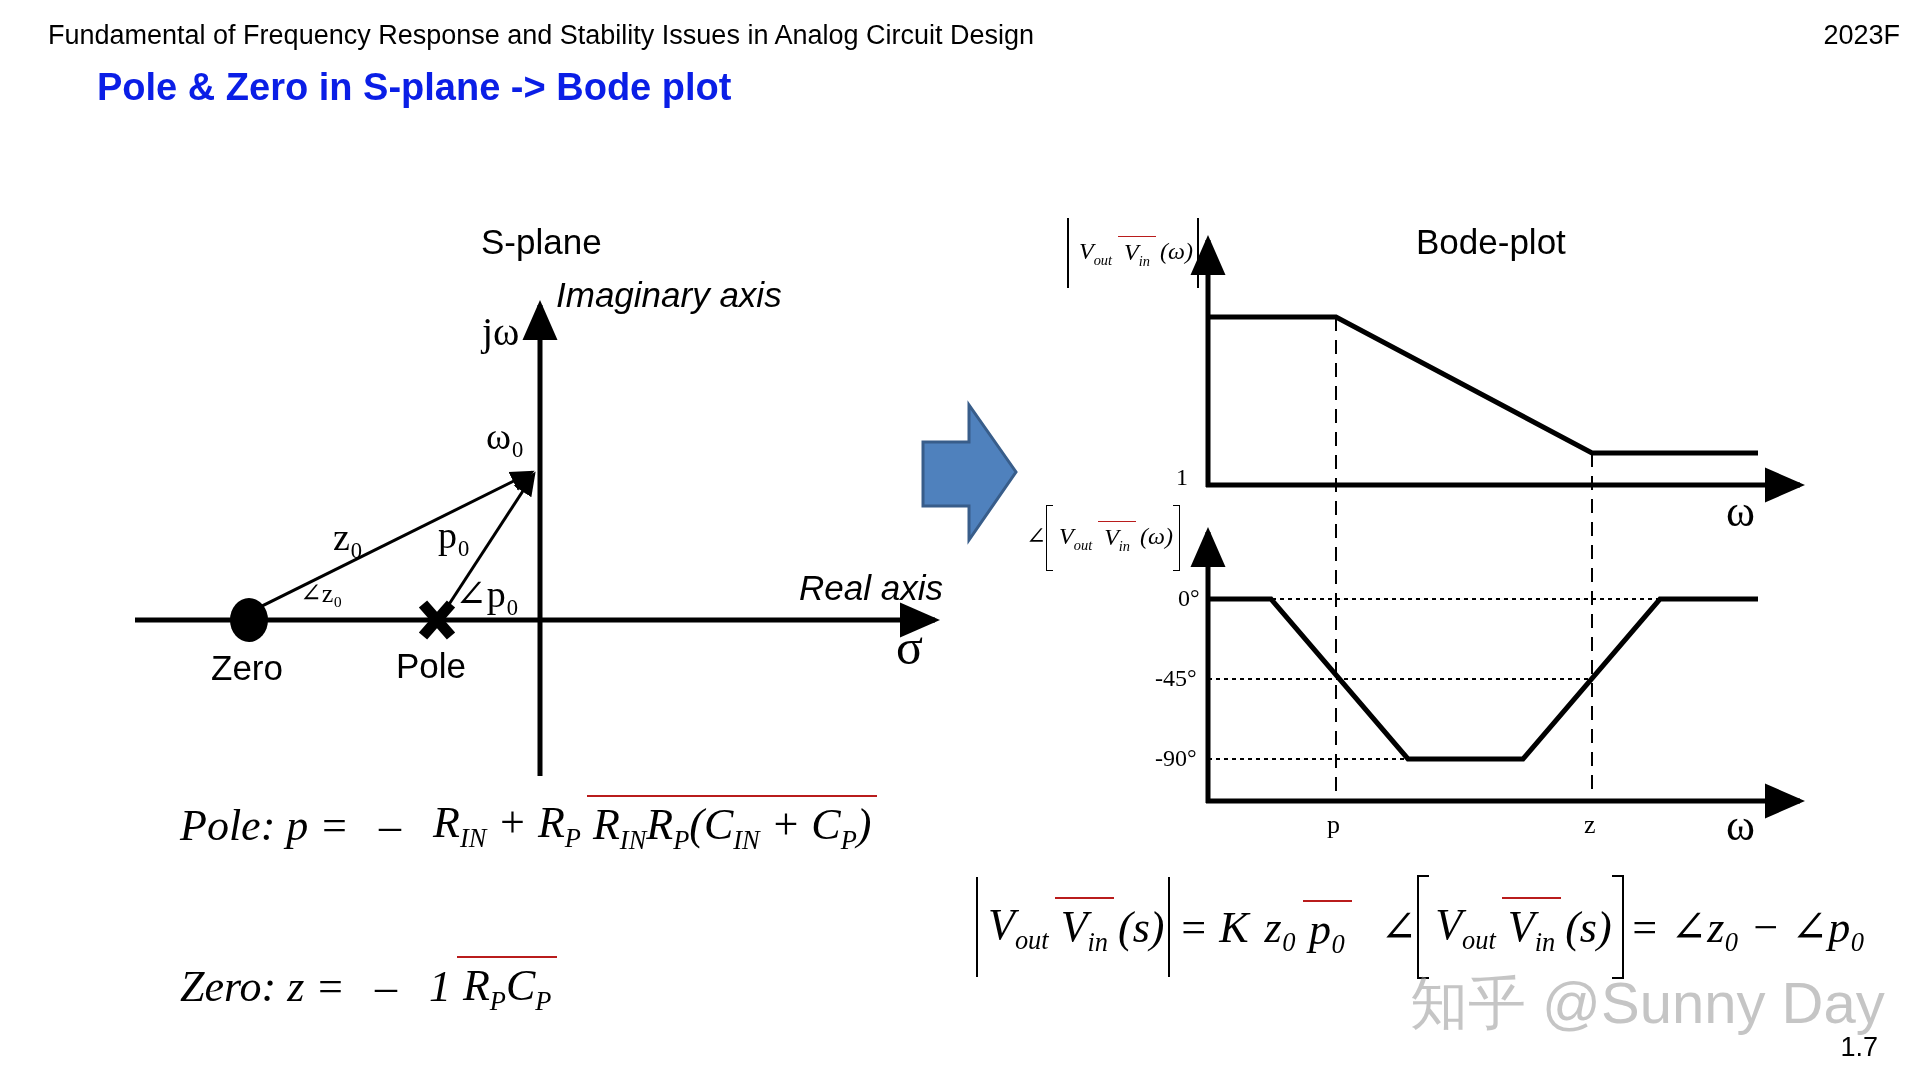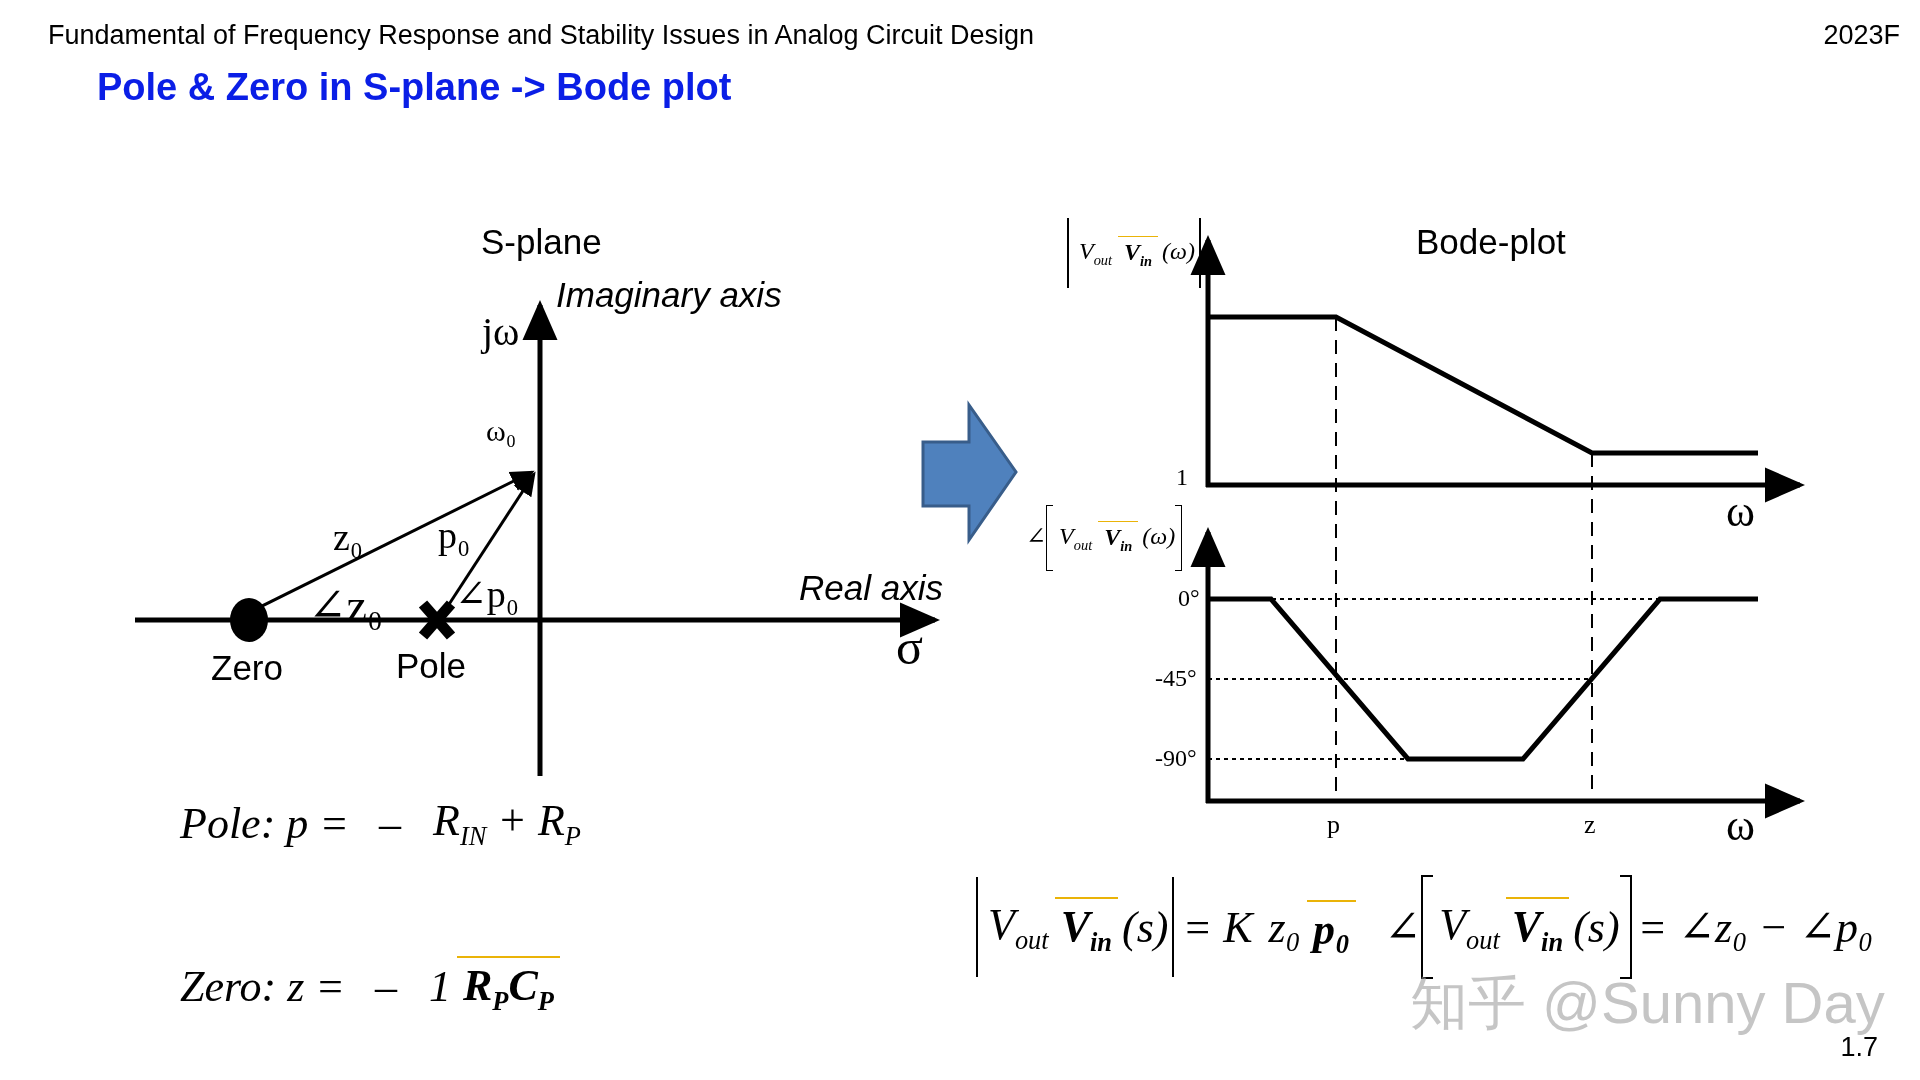--- a/index.html
+++ b/index.html
@@ -11,21 +11,21 @@
   .lbl { font-size: 35px; }
   .ital { font-style: italic; }
   .serif { font-family: "Liberation Serif", "DejaVu Serif", serif; }
   .serif-up { font-family: "Liberation Serif", "DejaVu Serif", serif; }
   svg { position: absolute; left: 0; top: 0; }
   .watermark { font-size: 58px; color: rgba(150,150,150,0.55); left: 1410px; top: 965px;
                text-shadow: 2px 2px 0 rgba(255,255,255,0.6); }
   .eq { font-family: "Liberation Serif", "DejaVu Serif", serif; font-style: italic; }
   .frac { display: inline-flex; flex-direction: row; align-items: center; vertical-align: middle; }
   .frac .num { padding: 0 6px; }
-  .frac .den { border-top: 2px solid #eab308; padding: 2px 6px 0 6px; font-weight: bold; }
+  .frac .den { border-top: 2px solid #b91c1c; padding: 2px 6px 0 6px; }
   sub { font-size: 0.6em; }
   .vbar { display: inline-block; border-left: 2px solid #000; height: 100px; vertical-align: middle; margin: 0 4px; }
   .bracket { display: inline-block; height: 100px; width: 10px; vertical-align: middle; border: 2px solid #000; }
   .bracket.l { border-right: none; }
   .bracket.r { border-left: none; }
 </style>
 </head>
 <body>
 
 <div class="abs hdr" style="left:48px;">Fundamental of Frequency Response and Stability Issues in Analog Circuit Design</div>
@@ -76,24 +76,24 @@
     <line x1="1208" y1="759" x2="1408" y2="759" stroke="#000" stroke-width="2" stroke-dasharray="4,4"></line>
     <polyline points="1208,599 1271,599 1408,759 1523,759 1660,599 1758,599" fill="none" stroke="#000" stroke-width="5"></polyline>
   </g>
 </svg>
 
 <div class="abs lbl" style="left:481px; top:222px;">S-plane</div>
 <div class="abs lbl ital" style="left:556px; top:275px;">Imaginary axis</div>
 <div class="abs serif" style="left:482px; top:308px; font-size:40px;">jω</div>
 <div class="abs lbl ital" style="left:799px; top:568px;">Real axis</div>
 <div class="abs serif" style="left:896px; top:618px; font-size:50px;">σ</div>
-<div class="abs serif" style="left:486px; top:414px; font-size:30px;">ω₀</div>
+<div class="abs serif" style="left:486px; top:414px; font-size:38px;">ω₀</div>
 <div class="abs serif" style="left:333px; top:515px; font-size:38px;">z₀</div>
 <div class="abs serif" style="left:438px; top:513px; font-size:38px;">p₀</div>
-<div class="abs serif" style="left:308px; top:578px; font-size:46px;text-align:center;">∠z₀</div>
+<div class="abs serif" style="left:300px; top:578px; font-size:26px;text-align:center;">∠z₀</div>
 <div class="abs serif" style="left:455px; top:572px; font-size:38px;">∠p₀</div>
 <div class="abs lbl" style="left:211px; top:648px;">Zero</div>
 <div class="abs lbl" style="left:396px; top:646px;">Pole</div>
 
 <div class="abs lbl" style="left:1416px; top:222px;">Bode-plot</div>
 
 <div class="abs eq" style="left:1063px; top:218px; font-size:24px;">
   <span class="vbar" style="height:70px;"></span><span class="frac">
       <span class="num"><span>V</span><sub>out</sub></span>
       <span class="den" style="border-top-width:1px;"><span>V</span><sub>in</sub></span>
@@ -113,20 +113,21 @@
 <div class="abs serif" style="left:1726px; top:486px; font-size:44px;">ω</div>
 <div class="abs serif" style="left:1726px; top:800px; font-size:44px;">ω</div>
 <div class="abs serif" style="left:1327px; top:810px; font-size:26px;">p</div>
 <div class="abs serif" style="left:1584px; top:810px; font-size:26px;">z</div>
 
 <div class="abs eq" style="left:180px; top:795px; font-size:44px; display:flex; align-items:center;">
   <span>Pole: p = </span>
   <span class="serif-up" style="margin:0 26px 0 30px;">–</span>
   <span class="frac">
     <span class="num"><span>R</span><sub>IN</sub><span> + R</span><sub>P</sub></span>
+    <span class="den"><span>R</span><sub>IN</sub><span>R</span><sub>P</sub><span>(C</span><sub>IN</sub><span> + C</span><sub>P</sub><span>)</span></span>
   </span>
 </div>
 <div class="abs eq" style="left:180px; top:956px; font-size:44px; display:flex; align-items:center;">
   <span>Zero: z = </span>
   <span class="serif-up" style="margin:0 26px 0 30px;">–</span>
   <span class="frac">
     <span class="num serif-up">1</span>
     <span class="den"><span>R</span><sub>P</sub><span>C</span><sub>P</sub></span>
   </span>
 </div>

